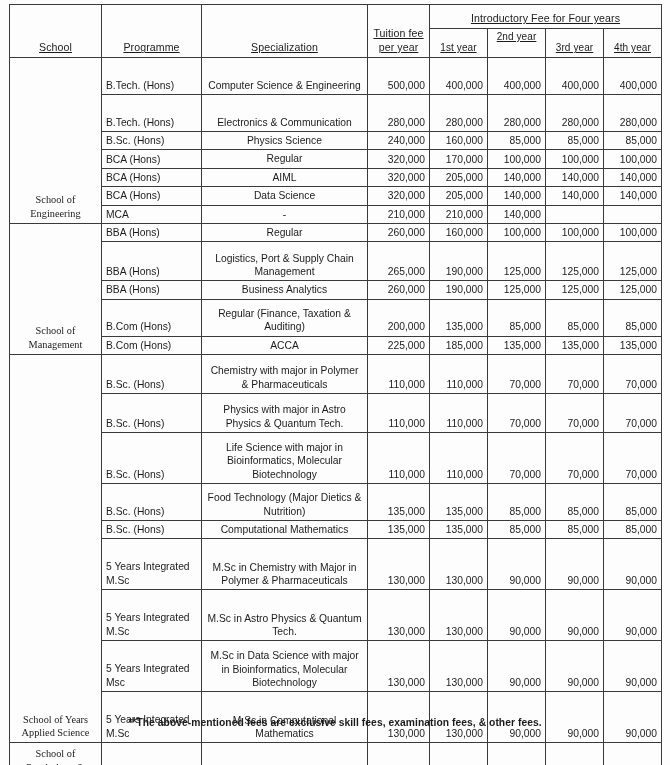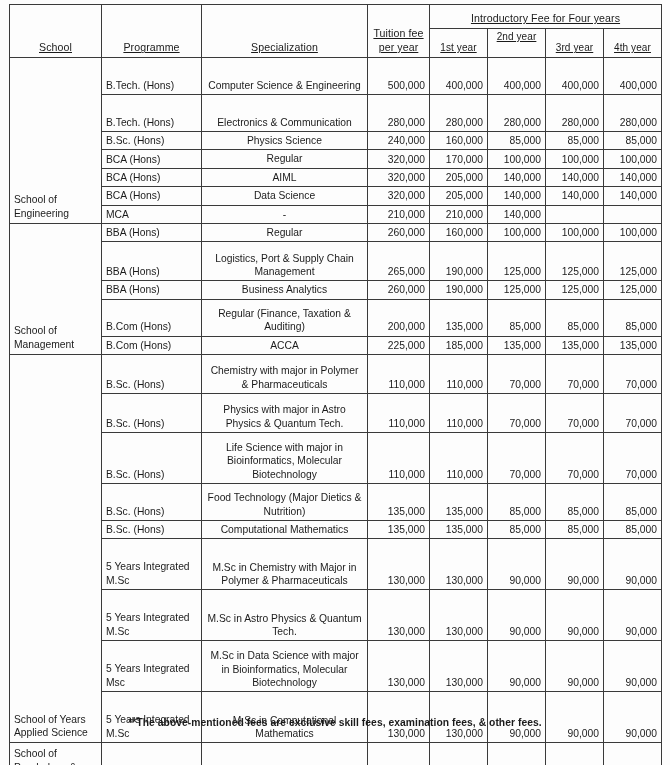--- a/index.html
+++ b/index.html
@@ -65,23 +65,24 @@
   col.c-prog    { width: 100px; }
   col.c-spec    { width: 166px; }
   col.c-tuition { width: 62px; }
   col.c-y1      { width: 58px; }
   col.c-y2      { width: 58px; }
   col.c-y3      { width: 58px; }
   col.c-y4      { width: 58px; }
 
   
   td.school {
-    text-align: left;
+    text-align: center;
     vertical-align: middle;
     line-height: 1.35;
+    font-family: Liberation Serif, serif;
   }
   td.school.top { vertical-align: top; padding-top: 4px; }
   td.prog   { text-align: left;  vertical-align: bottom; margin-left: 12px; }
   td.prog.multi { vertical-align: bottom; line-height: 1.32; }
   td.spec   { text-align: center;  vertical-align: bottom; line-height: 1.3; }
   td.num    { text-align: right; vertical-align: bottom; padding-right: 6px; }
   td.num.empty { }
 
   .footnote {
     position: absolute;

